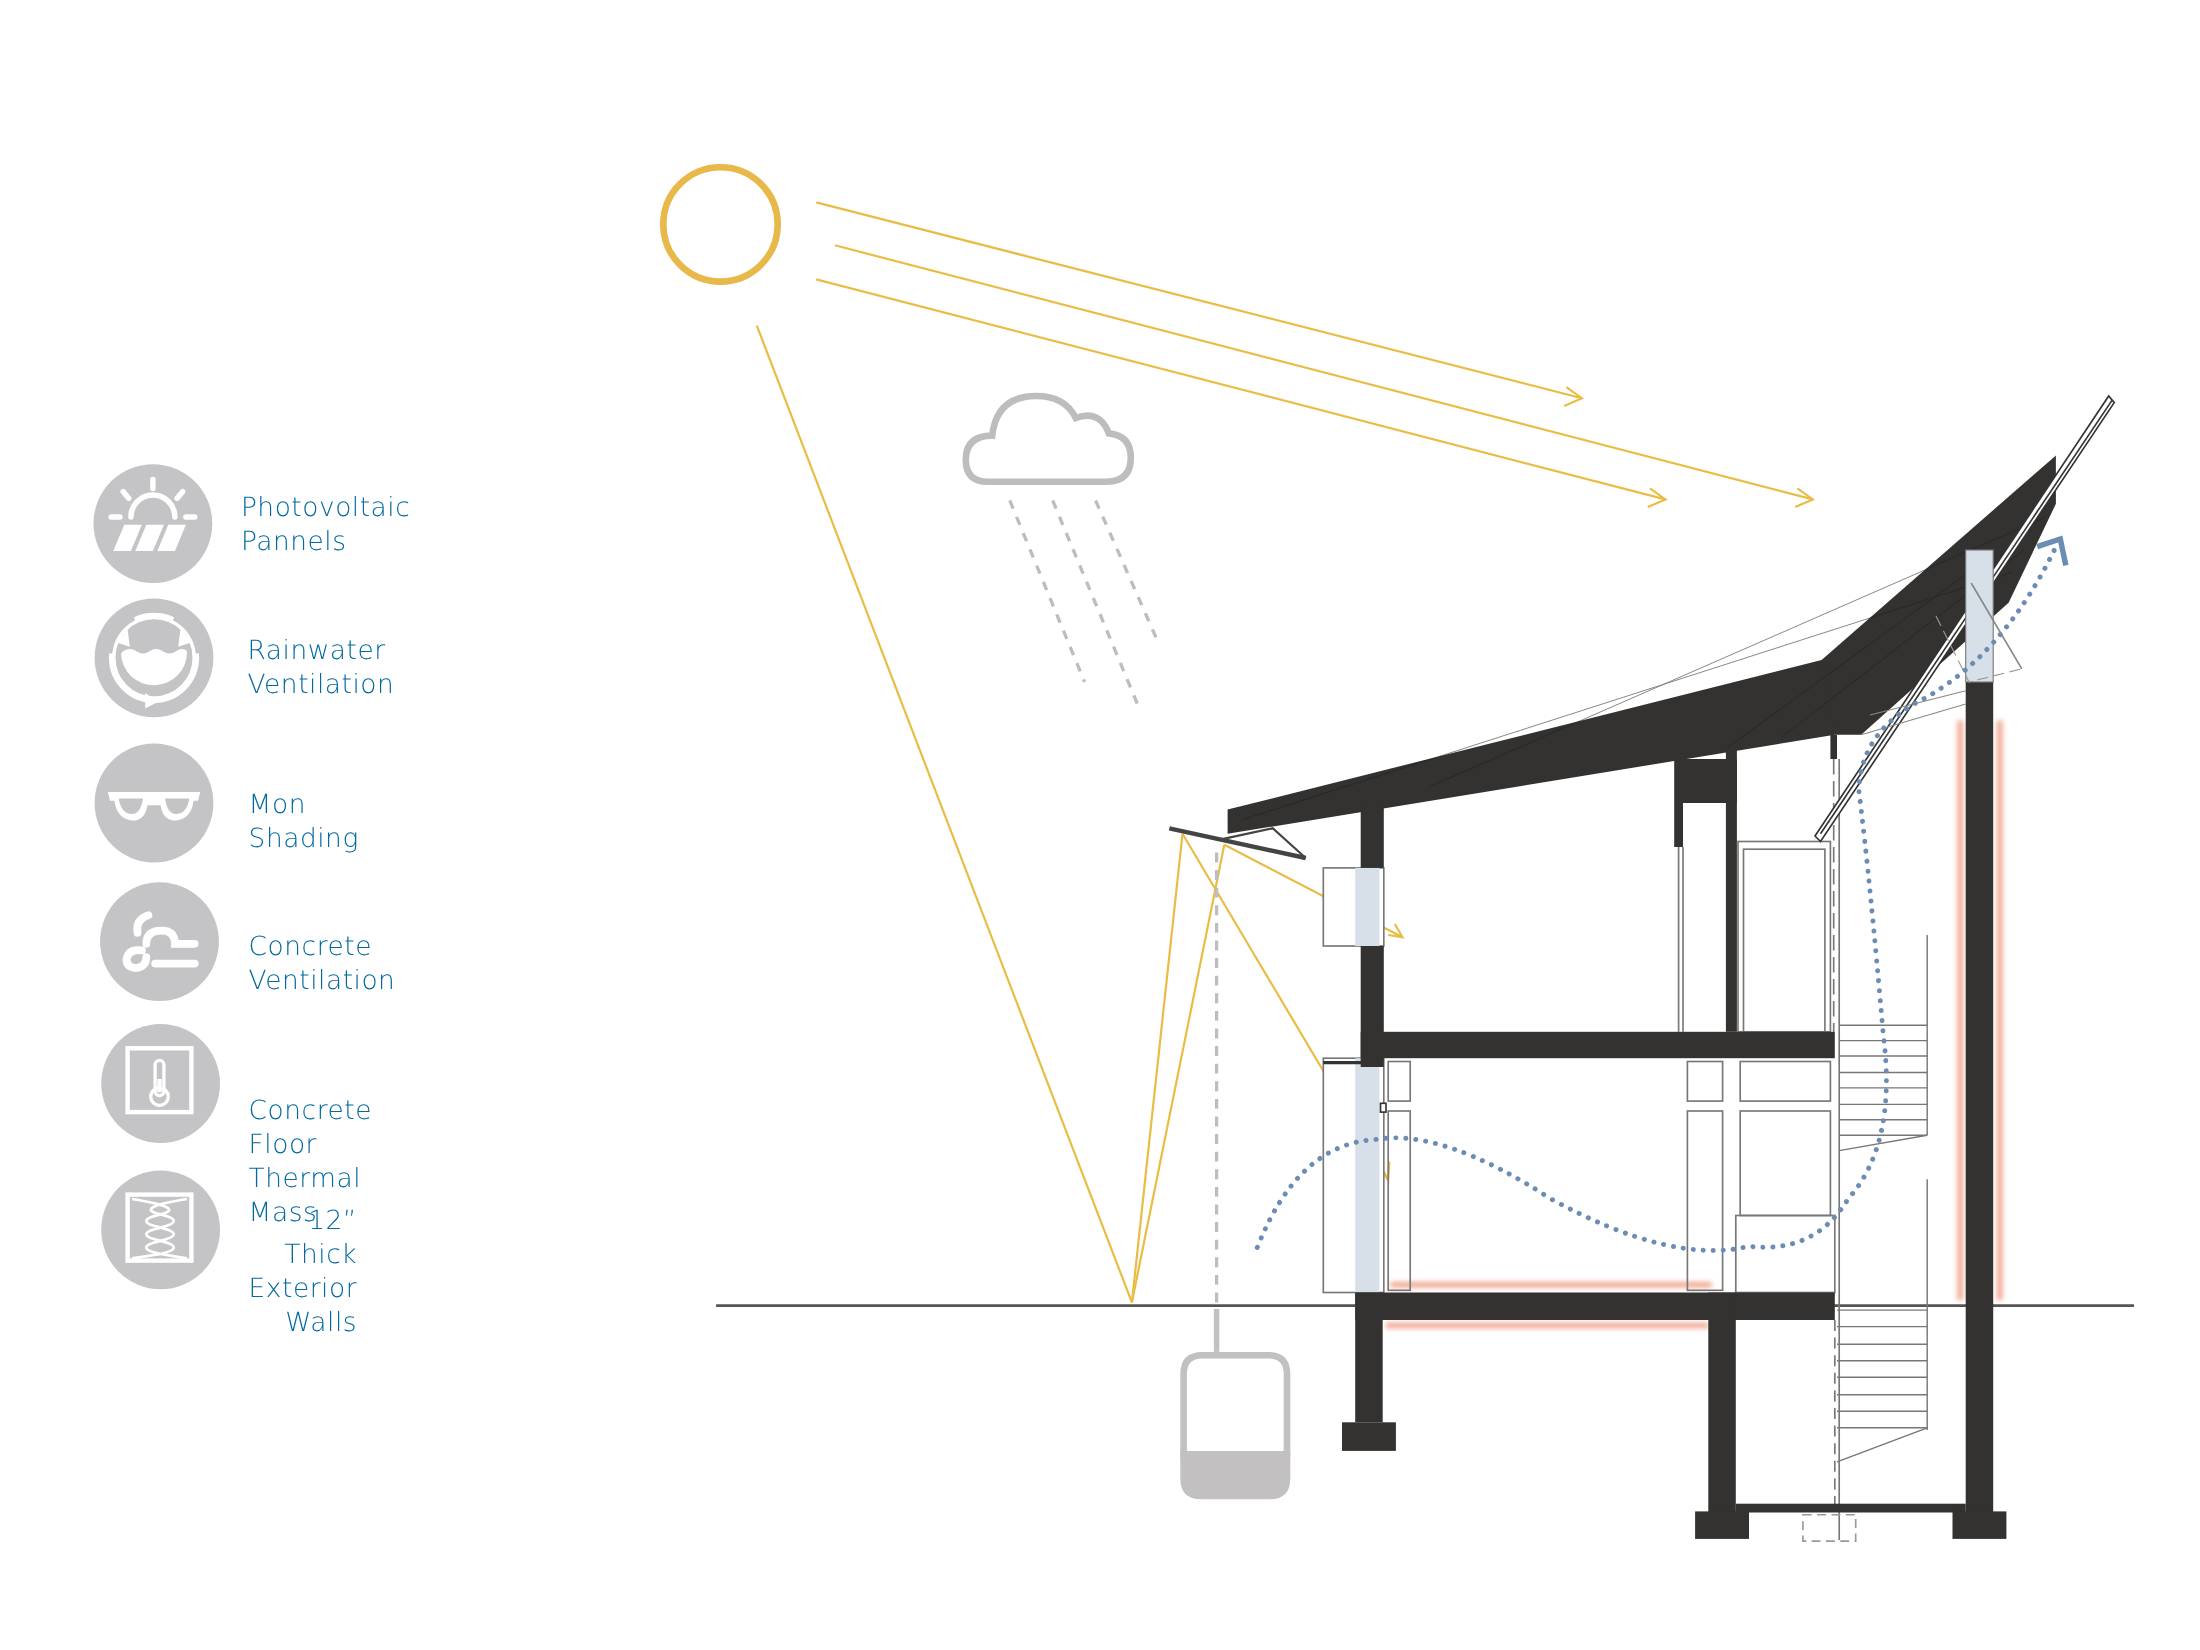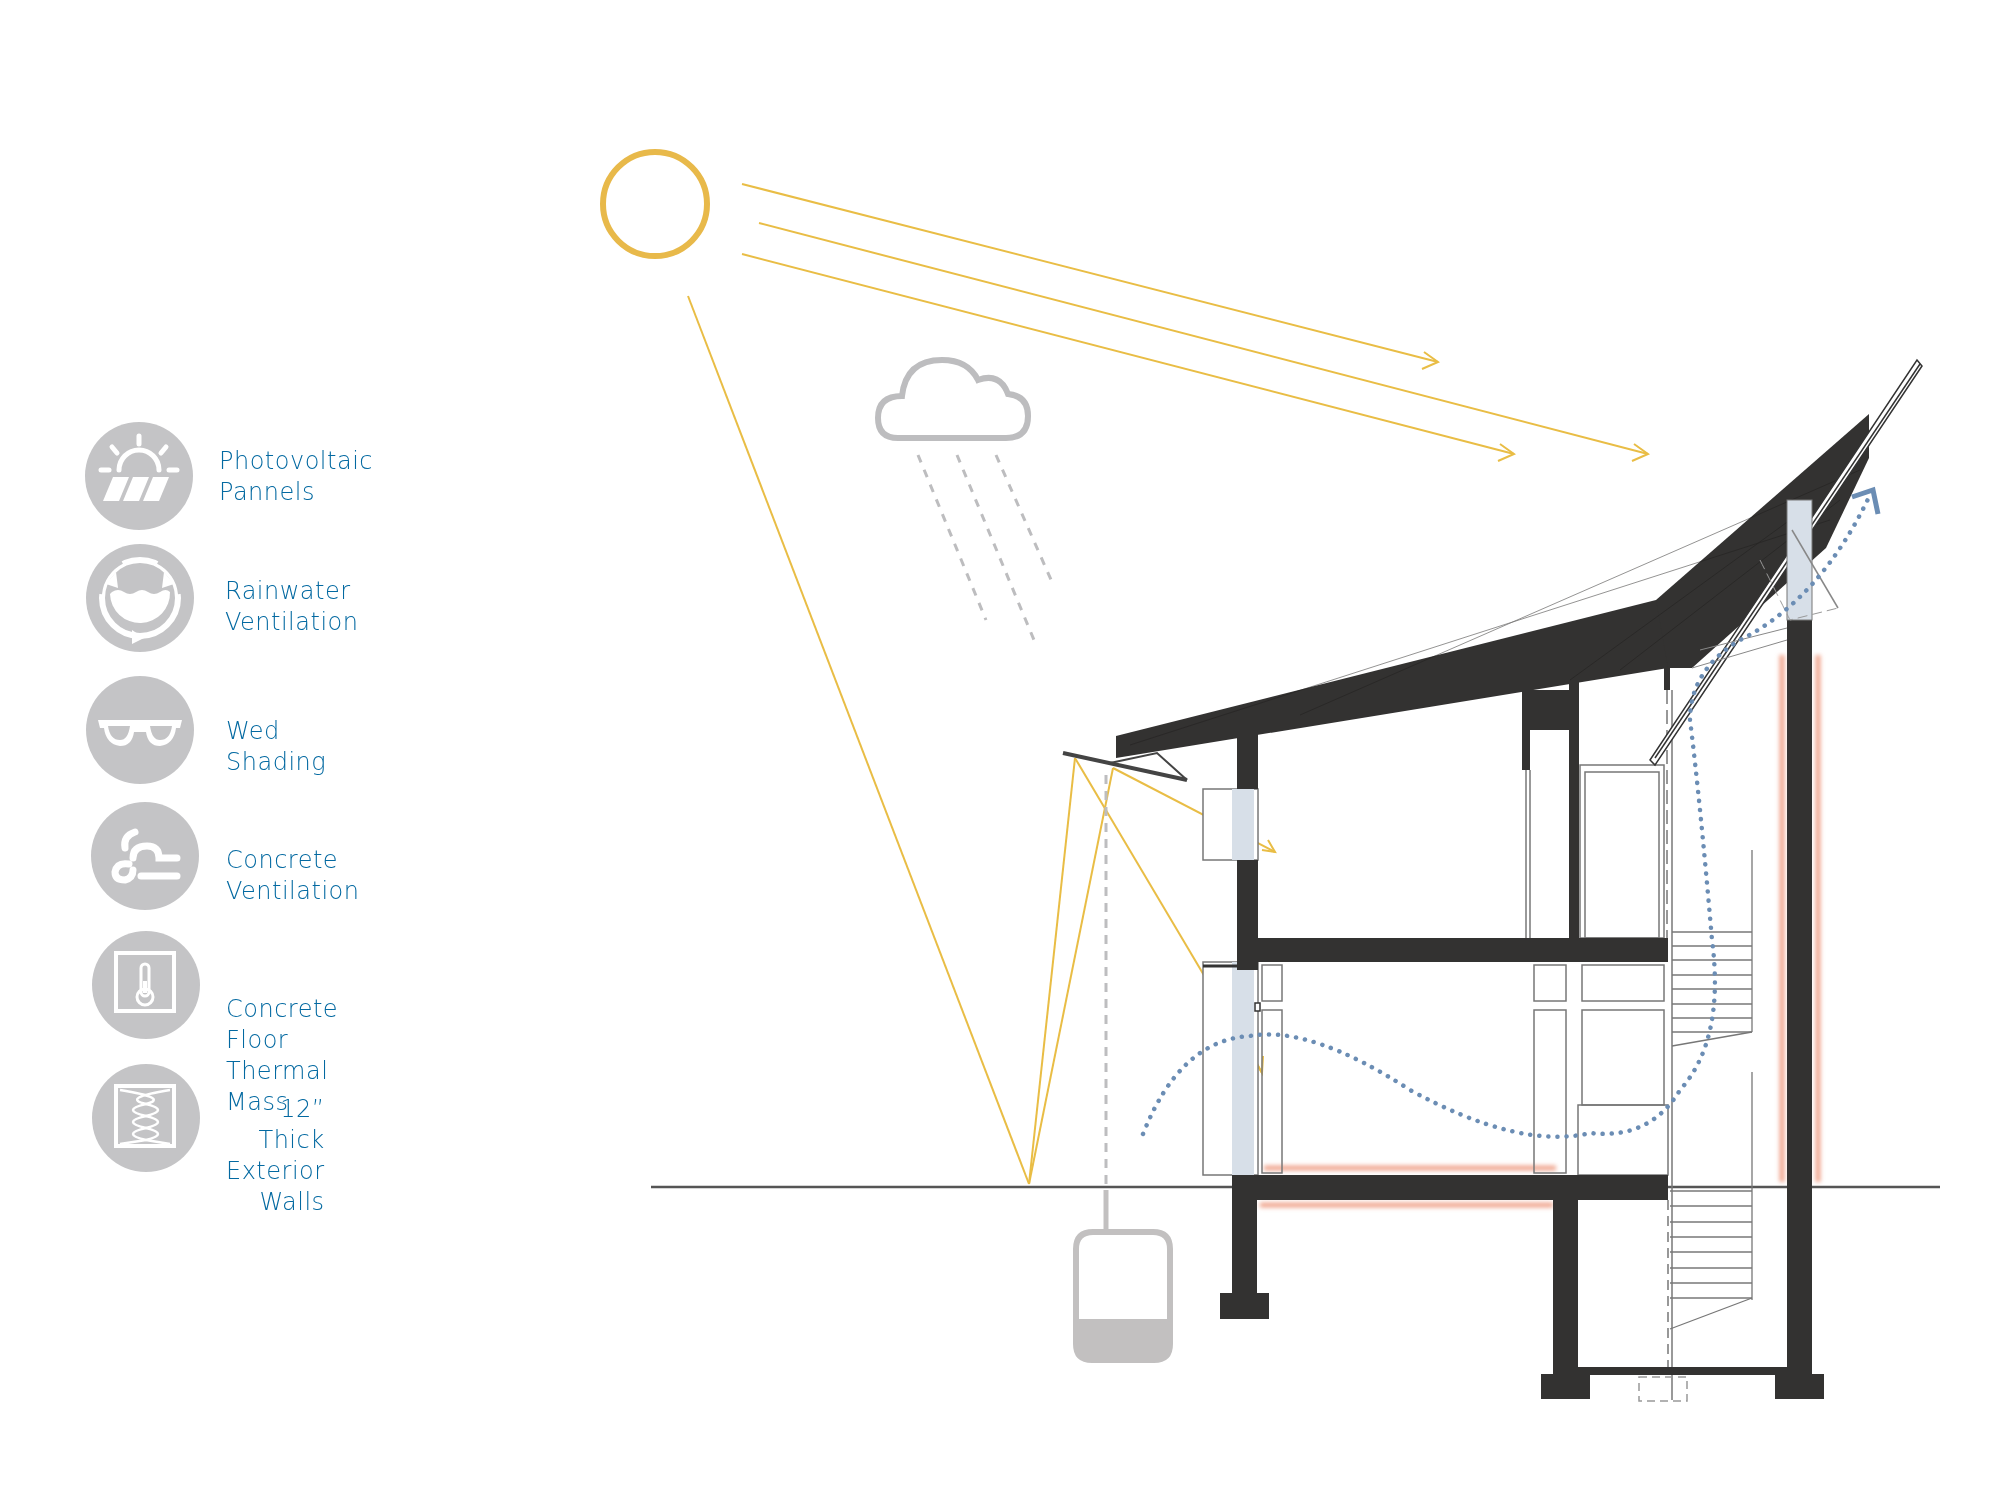--- a/index.html
+++ b/index.html
@@ -55,21 +55,21 @@
     </div>
 
     <div class="legend-item">
       <div class="legend-icon" style="left:86px;top:676px;">
         <svg viewBox="0 0 108 108">
           <path d="M12 44 L96 44 L94 52 L90 52 Q88 68 74 70 Q62 70 60 56 L48 56 Q46 70 34 70 Q20 68 18 52 L14 52 Z" fill="#fff"></path>
           <path d="M22 50 Q24 64 34 64 Q42 64 44 50 Z" fill="#c4c4c6"></path>
           <path d="M64 50 Q66 64 74 64 Q84 64 86 50 Z" fill="#c4c4c6"></path>
         </svg>
       </div>
-      <div class="legend-label" style="left:226px;top:716px;">Wed Shading</div>
+      <div class="legend-label" style="left:226px;top:716px;">Mon Shading</div>
     </div>
 
     <div class="legend-item">
       <div class="legend-icon" style="left:91px;top:802px;">
         <svg viewBox="0 0 108 108">
           <g fill="none" stroke="#fff" stroke-width="7" stroke-linecap="round">
             <path d="M44 30 Q32 34 34 46"></path>
             <path d="M42 56 Q42 44 56 44 Q68 44 68 56 L86 56"></path>
             <path d="M38 62 Q26 60 24 70 Q24 78 34 78 Q42 76 42 68"></path>
             <path d="M50 74 L86 74"></path>

